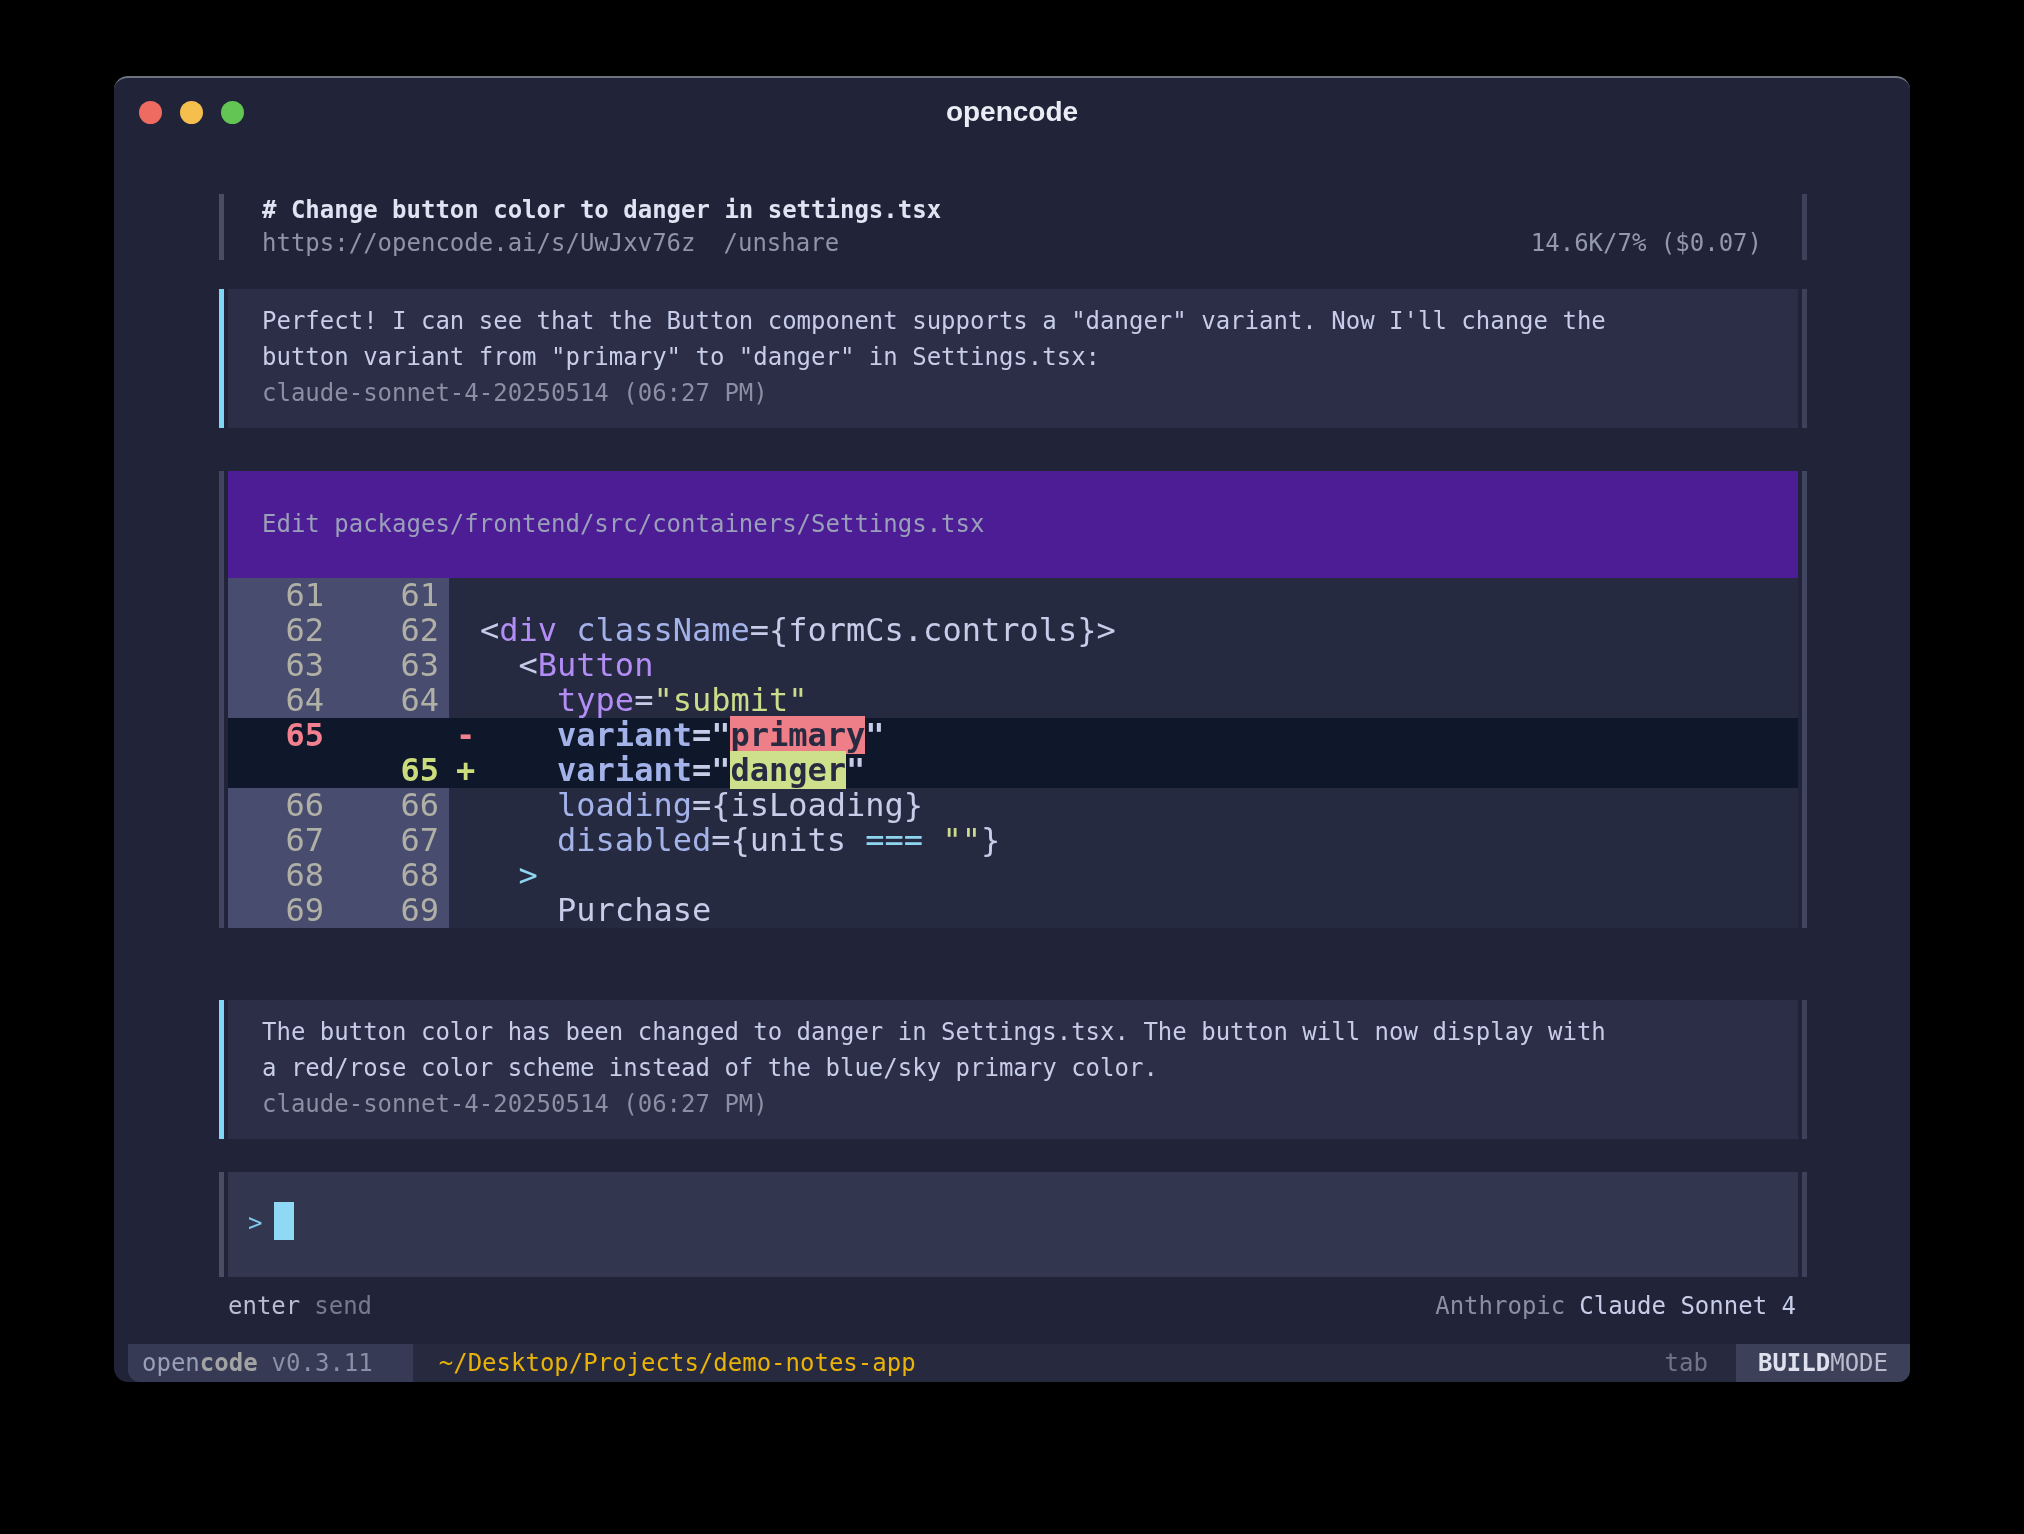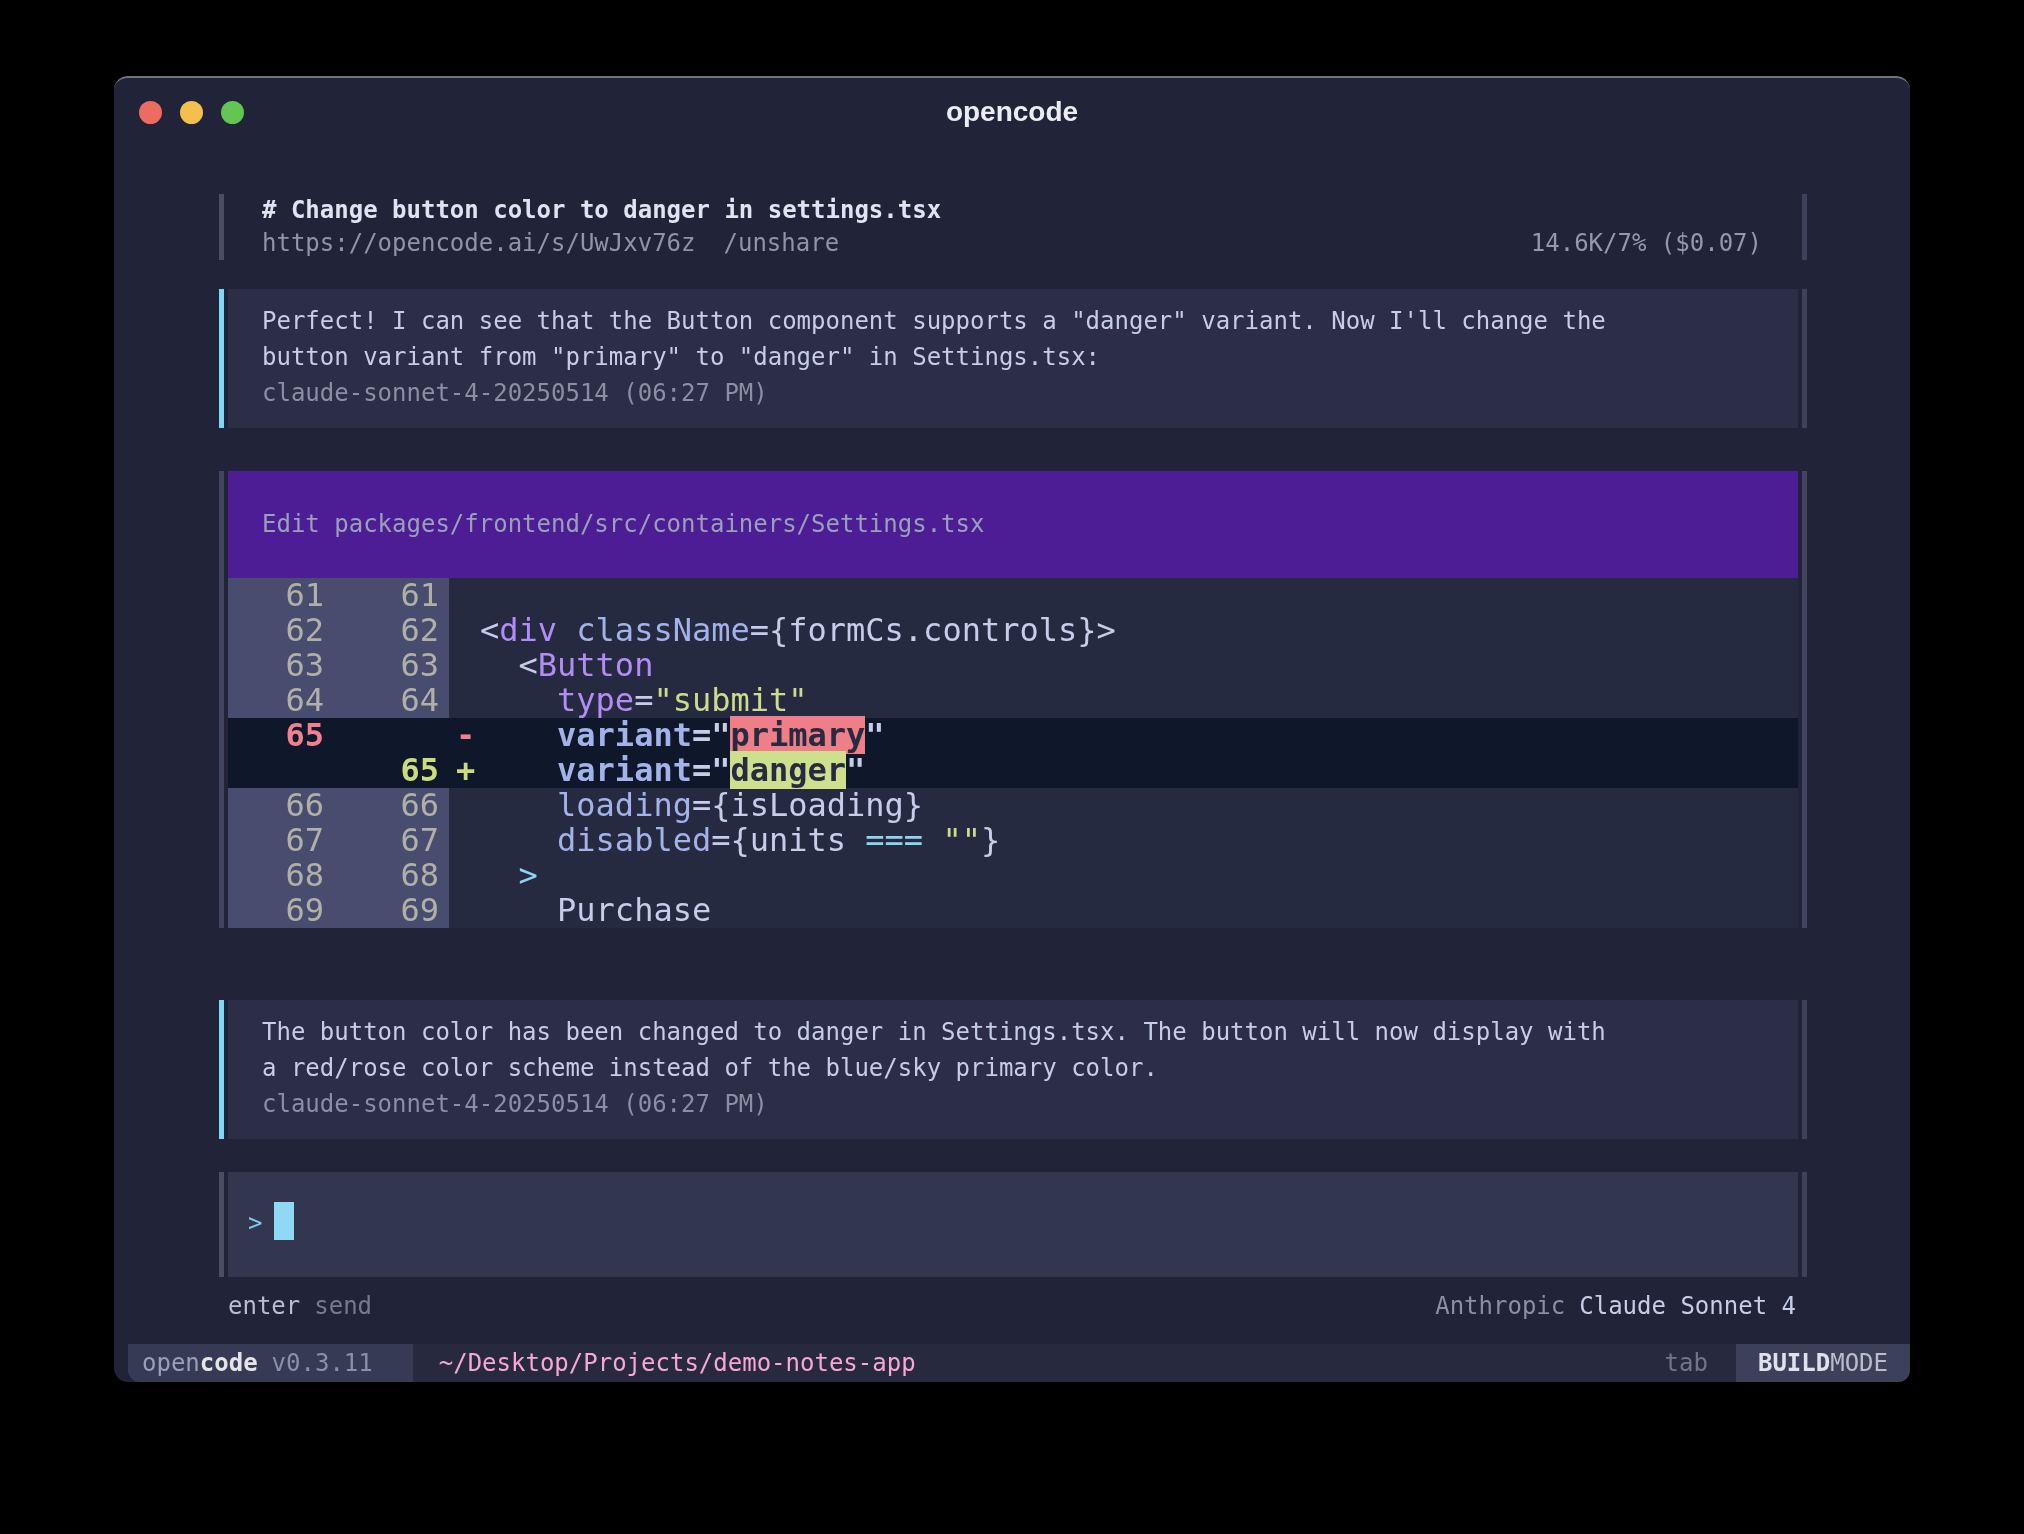--- a/index.html
+++ b/index.html
@@ -60,23 +60,23 @@
   .hints{margin:14px 11px 0 9px;display:flex;font-size:24px;line-height:30px;}
   .hint-key{color:#b9bed3;margin-right:14px;}
   .hint-action{color:#757a91;}
   .model{margin-left:auto;display:flex;}
   .model-provider{color:#8a8fa5;margin-right:14px;}
   .model-name{color:#c7cde9;}
   
   .statusbar{position:absolute;left:14px;right:0;bottom:0;height:38px;background:#272a3f;
              border-radius:0 0 12px 12px;display:flex;align-items:center;font-size:24px;overflow:hidden;}
   .sb-left{background:#363a55;height:100%;display:flex;align-items:center;padding:0 40px 0 14px;flex:none;}
-  .sb-open{color:#9aa0b6;} .sb-code{color:#e5e5e5;font-weight:700;}
+  .sb-open{color:#9aa0b6;} .sb-code{color:#a3a3a3;font-weight:700;}
   .sb-version{color:#8a90a6;margin-left:14px;}
-  .sb-path{margin-left:26px;color:#f9a8d4;white-space:pre;}
+  .sb-path{margin-left:26px;color:#eab308;white-space:pre;}
   .sb-spacer{flex:1;}
   .sb-tab{color:#70758b;}
   .sb-mode{background:#3c4059;height:100%;display:flex;align-items:center;margin-left:28px;padding:0 22px;flex:none;}
   .sb-mode-bold{color:#dfe2ee;font-weight:700;}
   .sb-mode-rest{color:#b9bdce;}
 </style>
 </head>
 <body>
 
 <div class="stage">

